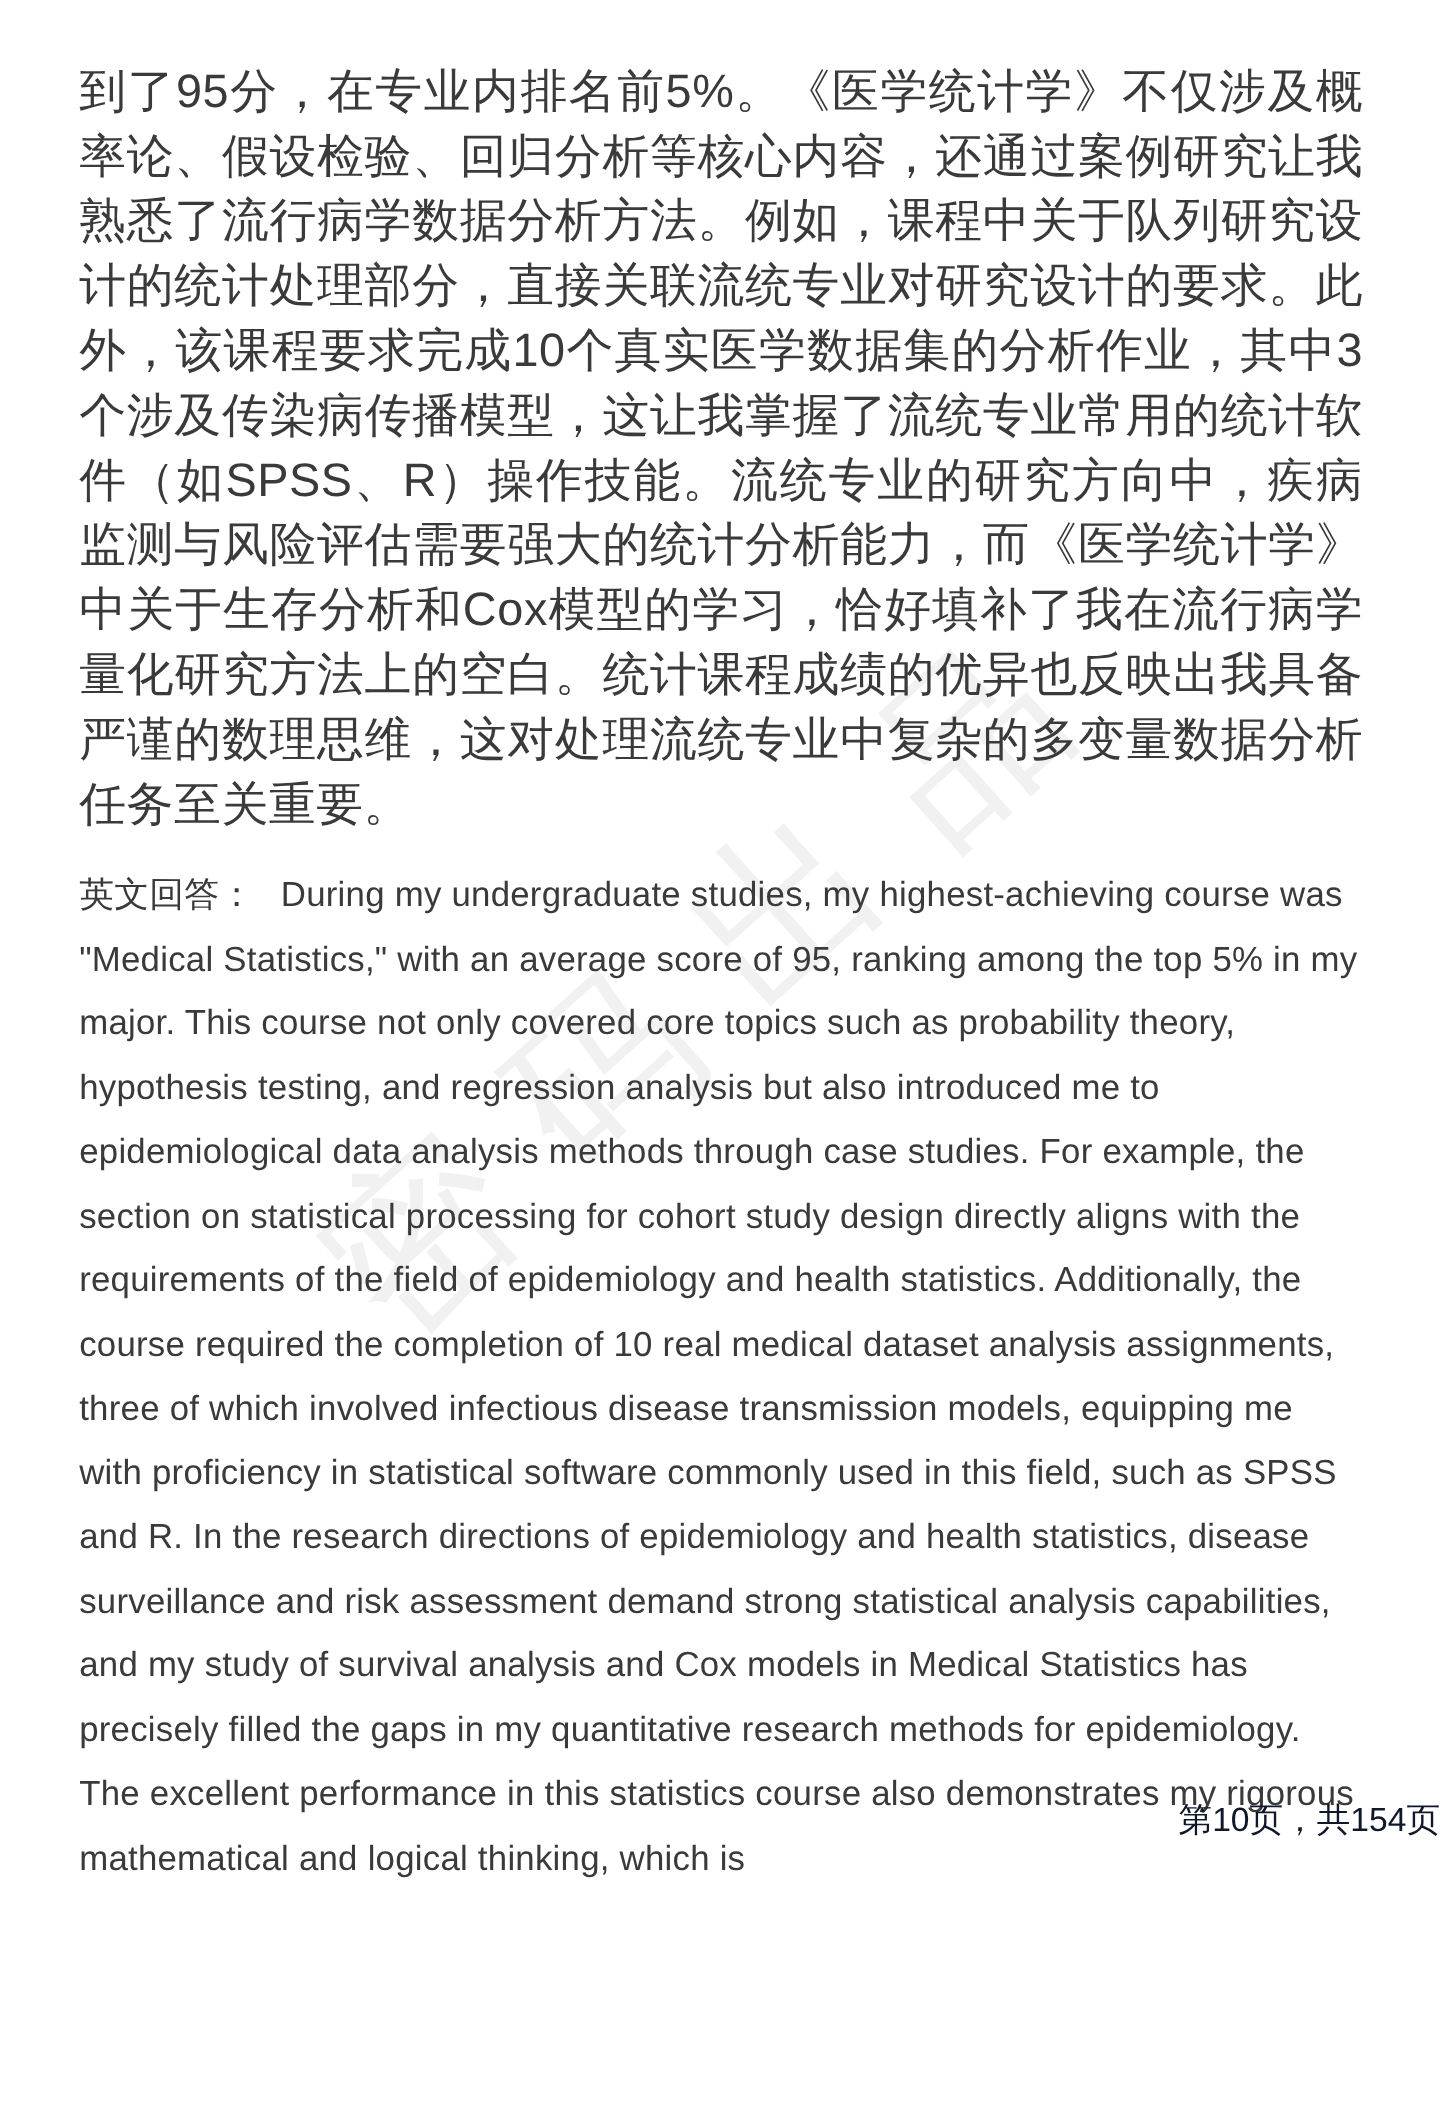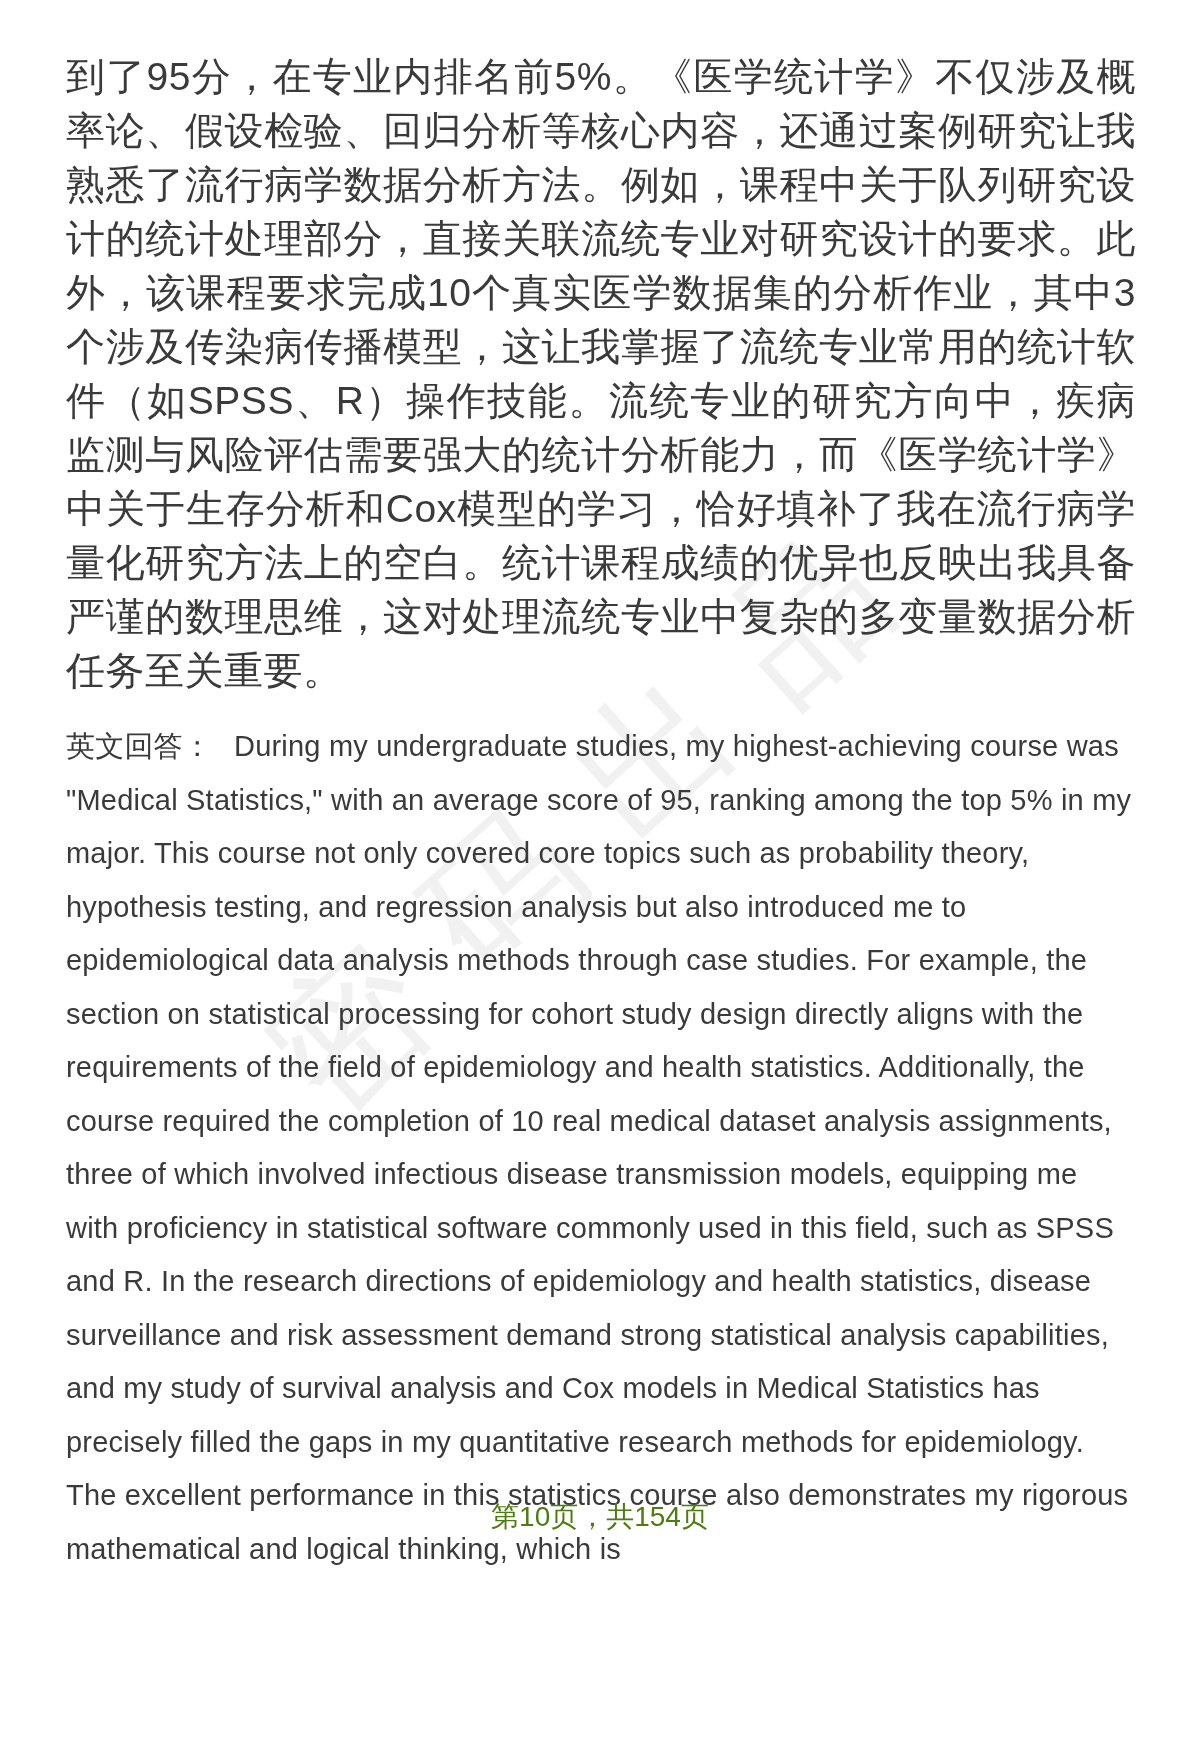--- a/index.html
+++ b/index.html
@@ -40,23 +40,23 @@
     letter-spacing: 0.2px;
   }
   .en-label {
     margin-right: 22px;
   }
   .page-footer {
     position: absolute;
     left: 0;
     right: 0;
     top: 1498px;
-    text-align: center;
+    text-align: right;
     font-size: 28px;
-    color: #4d7c0f;
+    color: #0f172a;
   }
   .watermark {
     position: absolute;
     top: 46%;
     left: 50%;
     transform: translate(-50%, -50%) rotate(-42deg);
     font-size: 150px;
     letter-spacing: 55px;
     white-space: nowrap;
     color: rgba(120, 120, 120, 0.10);

